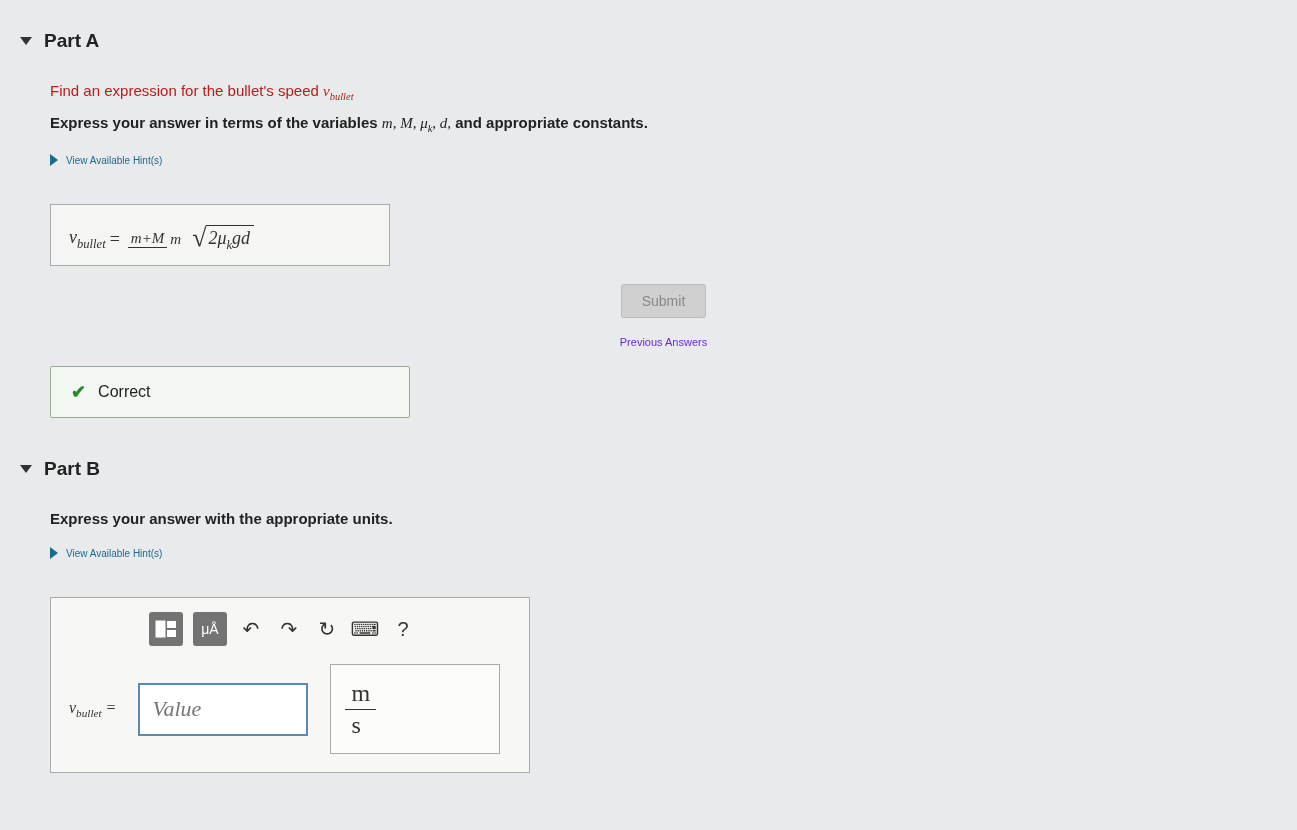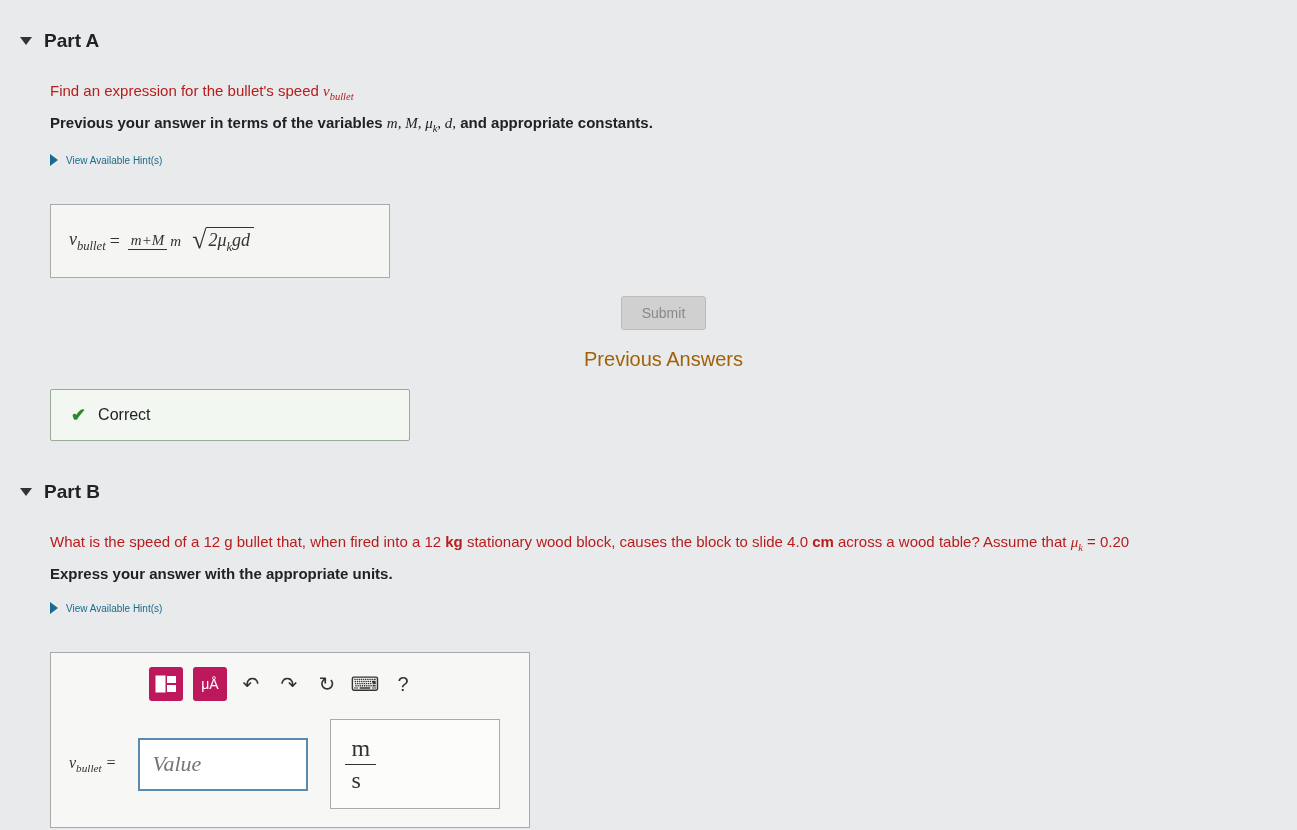--- a/index.html
+++ b/index.html
@@ -60,23 +60,23 @@
     cursor: pointer;
     margin-bottom: 20px;
     display: flex;
     align-items: center;
   }
   .answer-box {
     border: 1px solid #aaa;
     background: #f5f5f3;
     padding: 12px 18px;
     display: inline-flex;
-    align-items: center;
+    align-items: flex-end;
     min-width: 340px;
-    height: 74px;
+    height: 62px;
     margin-bottom: 18px;
     font-size: 17px;
   }
   .math-italic { font-style: italic; font-family: 'Times New Roman', serif; }
   .formula { font-family: 'Times New Roman', serif; font-size: 18px; display: flex; align-items: center; gap: 4px;}
   .frac { display: inline-flex; flex-direction: row; align-items: center; font-size: 15px; margin: 4px 4px; vertical-align: middle;}
   .frac-num { border-bottom: 1px solid #333; padding: 0 3px; }
   .frac-den { padding: 0 3px; }
   .sqrt-container { display: inline-flex; align-items: stretch; }
   .sqrt-sym { font-size: 26px; line-height: 1; }
@@ -84,22 +84,22 @@
   .button-row { display: flex; gap: 18px; align-items: center; margin-bottom: 18px; flex-direction: column; }
   .submit-btn {
     background: #d0d0d0;
     border: 1px solid #bbb;
     color: #888;
     padding: 8px 20px;
     font-size: 14px;
     border-radius: 3px;
   }
   .prev-answers {
-    color: #a16207;
-    font-size: 20px;
+    color: #6d28d9;
+    font-size: 11px;
     cursor: pointer;
   }
   .correct-box {
     border: 1px solid #9a9;
     background: #f2f7f2;
     padding: 14px 20px;
     display: inline-flex;
     align-items: center;
     gap: 12px;
     min-width: 360px;
@@ -117,21 +117,21 @@
   .toolbar {
     display: flex;
     align-items: center;
     gap: 10px;
     margin-left: 80px;
     margin-bottom: 18px;
   }
   .tool-icon-btn {
     width: 34px; height: 34px;
     display: flex; align-items: center; justify-content: center;
-    background: #be185d;
+    background: #737373;
     color: #fff;
     border-radius: 3px;
     font-size: 14px;
     cursor: pointer;
   }
   .tool-icon-plain {
     width: 28px; height: 28px;
     display: flex; align-items: center; justify-content: center;
     color: #333;
     font-size: 20px;
@@ -167,21 +167,21 @@
 <div class="part-header">
   <div class="caret-down"></div>
   <div class="part-title">Part A</div>
 </div>
 
 <div class="section-body">
   <div class="prompt-line">
     <span>Find an expression for the bullet's speed </span><span class="math-italic">v<sub>bullet</sub></span>
   </div>
   <div class="instruction-line">
-    <b><span>Previous your answer in terms of the variables </span></b>
+    <b><span>Express your answer in terms of the variables </span></b>
     <span class="math-italic"><i>m</i>, <i>M</i>, <i>μ<sub>k</sub></i>, <i>d</i>,</span>
     <b><span> and appropriate constants.</span></b>
   </div>
 
   <div class="hints-link">
     <span class="caret-right"></span>
     <span>View Available Hint(s)</span>
   </div>
 
   <br>
@@ -211,23 +211,20 @@
     <span class="correct-label">Correct</span>
   </div>
 </div>
 
 <div class="part-header">
   <div class="caret-down"></div>
   <div class="part-title">Part B</div>
 </div>
 
 <div class="section-body">
-  <div class="prompt-line">
-    <span>What is the speed of a 12 g bullet that, when fired into a 12 <b>kg</b> stationary wood block, causes the block to slide 4.0 <b>cm</b> across a wood table? Assume that <span class="math-italic">μ<sub>k</sub></span> = 0.20</span>
-  </div>
   <div class="instruction-line">
     <b>Express your answer with the appropriate units.</b>
   </div>
 
   <div class="hints-link">
     <span class="caret-right"></span>
     <span>View Available Hint(s)</span>
   </div>
 
   <br>

